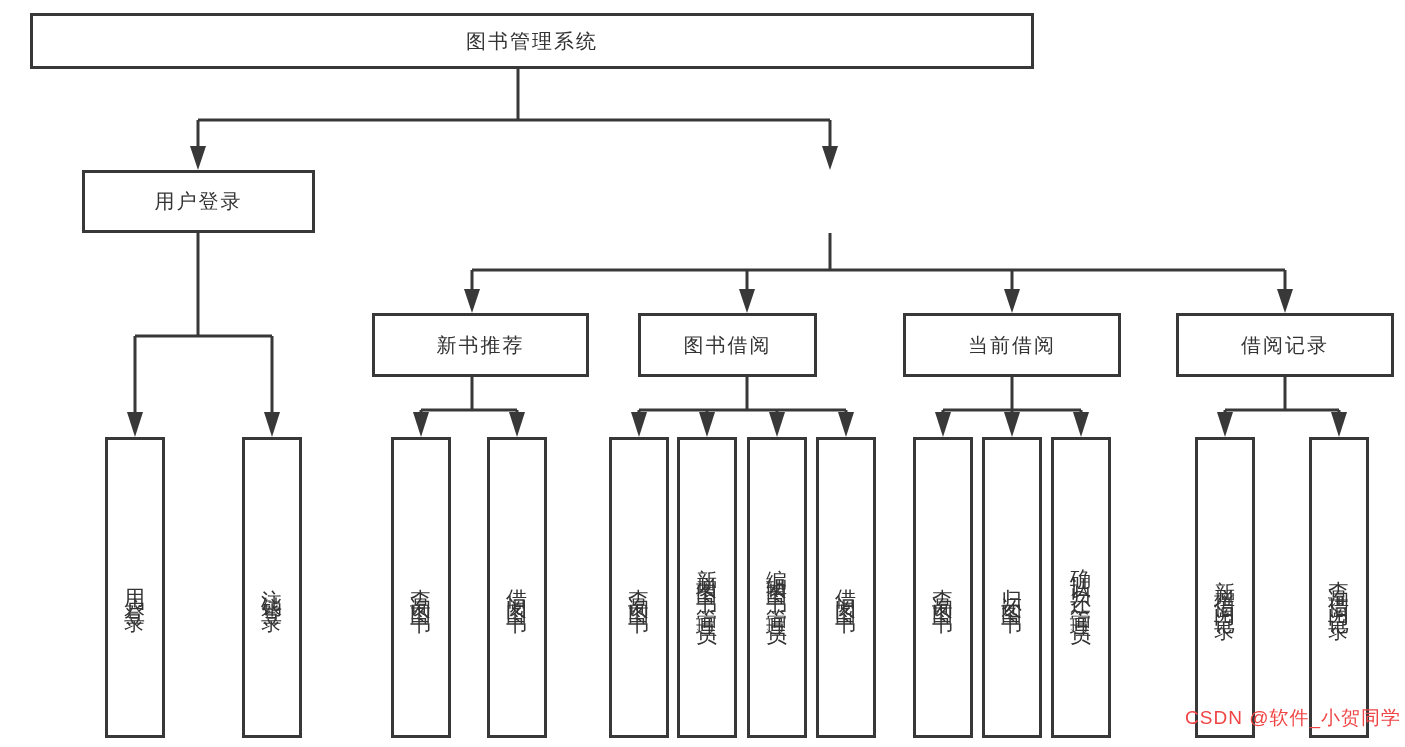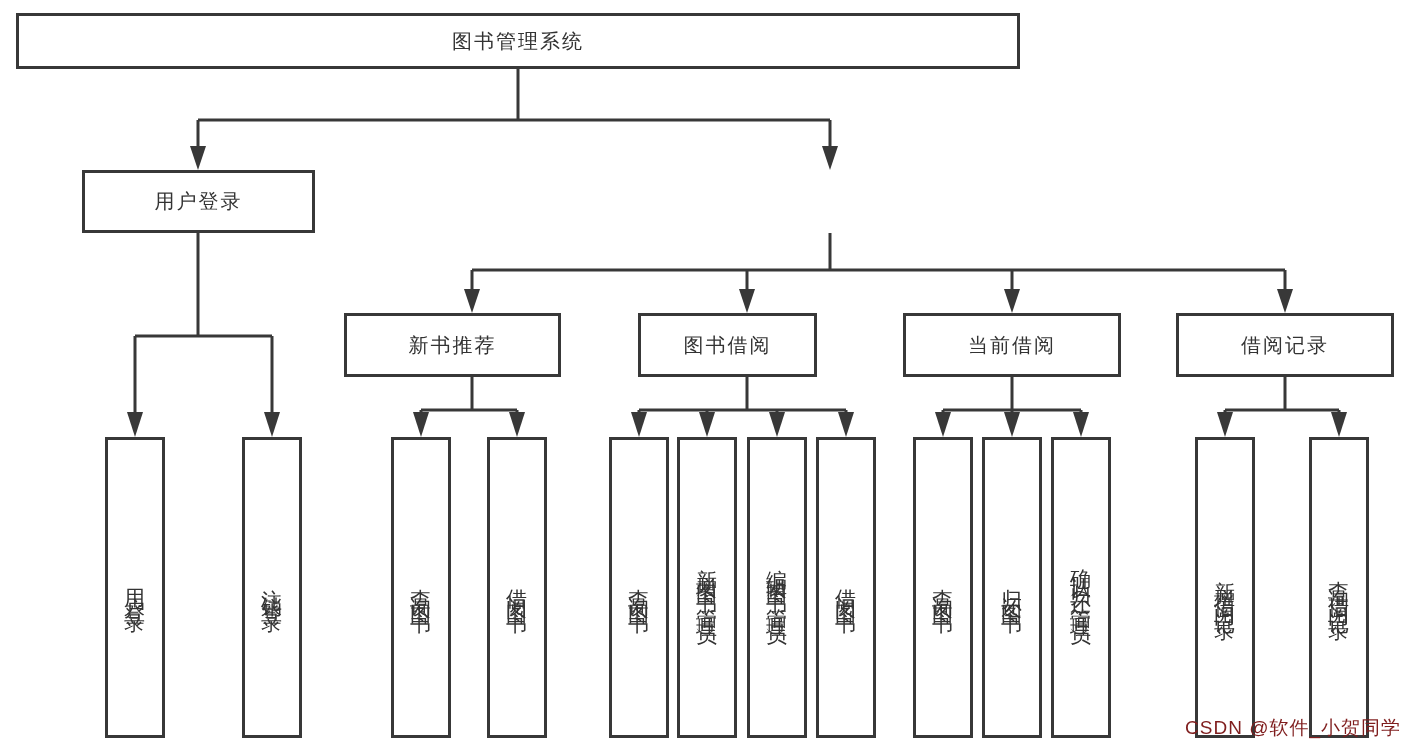--- a/index.html
+++ b/index.html
@@ -41,24 +41,24 @@
   .vnode span {
     writing-mode: vertical-rl;
     text-orientation: mixed;
     font-size: 21px;
     letter-spacing: 8px;
     line-height: 1;
   }
   .watermark {
     position: absolute;
     right: 4px;
-    bottom: 6px;
+    bottom: 16px;
     font-size: 19px;
     letter-spacing: 1px;
-    color: #7f1d1d;
+    color: #ef4444;
     z-index: 5;
     white-space: nowrap;
   }
 </style>
 </head>
 <body>
 
 <div class="canvas">
 
   <svg class="connector-layer" viewBox="0 0 1405 747" xmlns="http://www.w3.org/2000/svg">
@@ -104,29 +104,29 @@
       <polygon points="1073,412 1089,412 1081,437"></polygon>
     </g>
 
     <g>
       <path d="M1285,377 V410 M1225,410 H1339 M1225,410 V415 M1339,410 V415"></path>
       <polygon points="1217,412 1233,412 1225,437"></polygon>
       <polygon points="1331,412 1347,412 1339,437"></polygon>
     </g>
   </svg>
 
-  <div class="node hnode" style="left:16px; top:13px; width:1004px; height:56px;">
+  <div class="node hnode" style="left:30px; top:13px; width:1004px; height:56px;">
     <span>图书管理系统</span>
   </div>
 
   <div class="node hnode" style="left:82px; top:170px; width:233px; height:63px;">
     <span>用户登录</span>
   </div>
 
-  <div class="node hnode" style="left:344px; top:313px; width:217px; height:64px;">
+  <div class="node hnode" style="left:372px; top:313px; width:217px; height:64px;">
     <span>新书推荐</span>
   </div>
   <div class="node hnode" style="left:638px; top:313px; width:179px; height:64px;">
     <span>图书借阅</span>
   </div>
   <div class="node hnode" style="left:903px; top:313px; width:218px; height:64px;">
     <span>当前借阅</span>
   </div>
   <div class="node hnode" style="left:1176px; top:313px; width:218px; height:64px;">
     <span>借阅记录</span>

